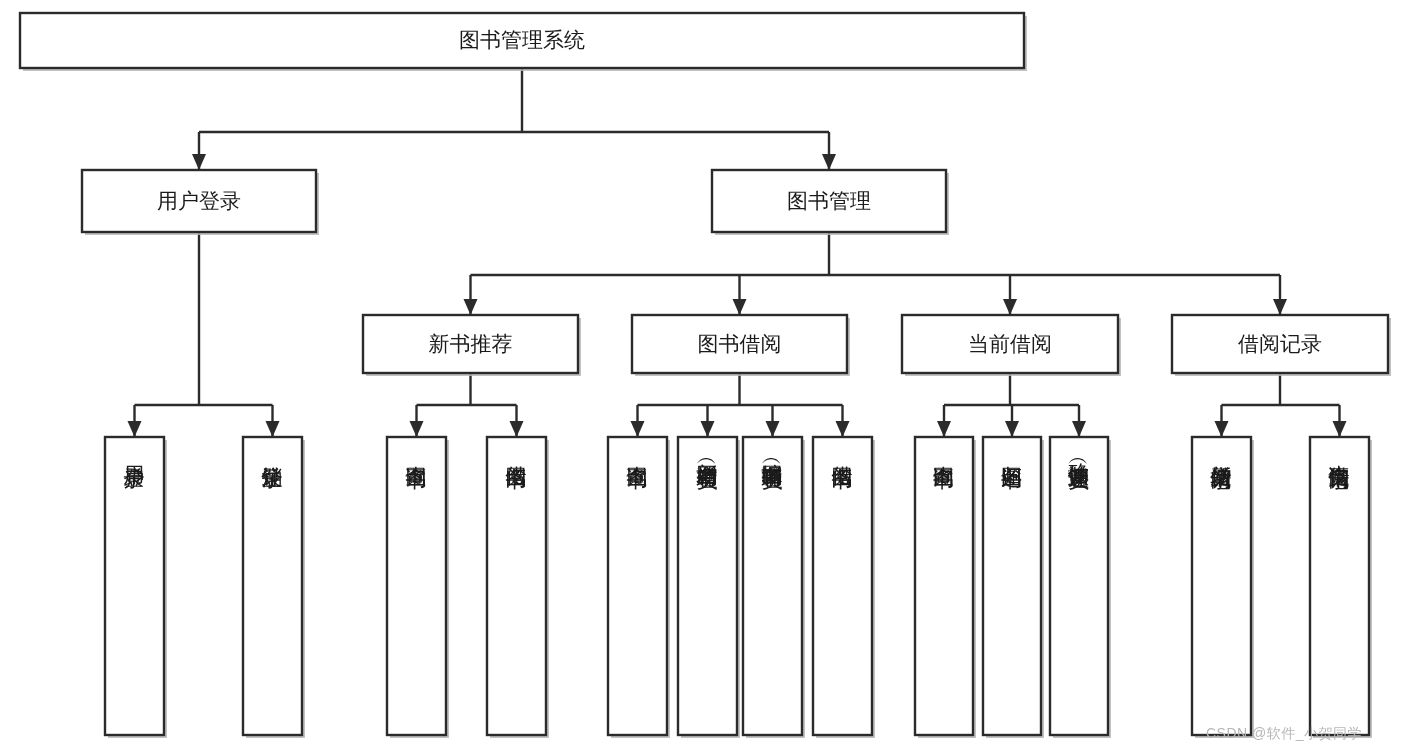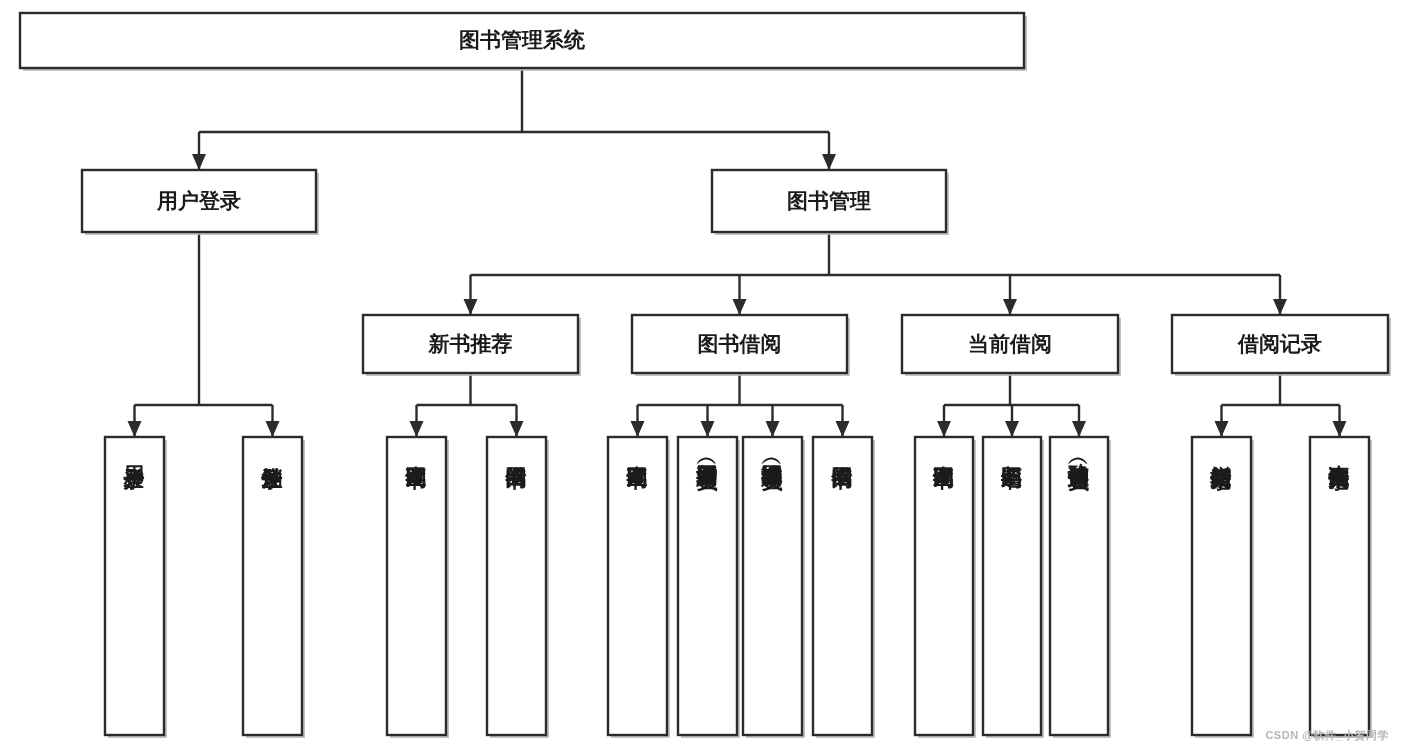--- a/index.html
+++ b/index.html
@@ -10,21 +10,20 @@
   }
   body {
     font-family: "Liberation Sans", "DejaVu Sans", sans-serif;
   }
   #diagram-root {
     position: relative;
     width: 1393px;
     height: 747px;
     background: #ffffff;
     overflow: hidden;
-    font-weight: bold;
   }
   svg#tree-svg {
     position: absolute;
     inset: 0;
     width: 1405px;
     height: 747px;
     display: block;
   }
   .node-box {
     fill: #ffffff;
@@ -56,24 +55,24 @@
     font-family: "Liberation Sans", "DejaVu Sans", sans-serif;
     font-size: 21px;
     fill: #1b1b1b;
     text-anchor: middle;
     writing-mode: vertical-rl;
     text-orientation: upright;
     letter-spacing: 1px;
   }
   .watermark {
     position: absolute;
-    right: 4px;
+    right: 31px;
     bottom: 4px;
     font-family: "Liberation Sans", "DejaVu Sans", sans-serif;
-    font-size: 11px;
+    font-size: 14px;
     color: #b6b6b6;
     letter-spacing: 0.5px;
     user-select: none;
     pointer-events: none;
   }
 </style>
 </head>
 <body>
 
 <div id="diagram-root">

